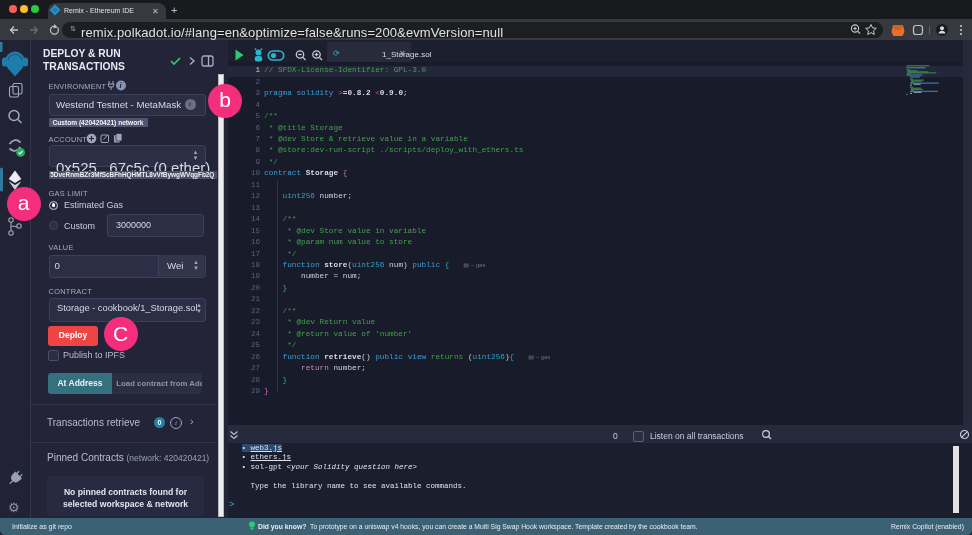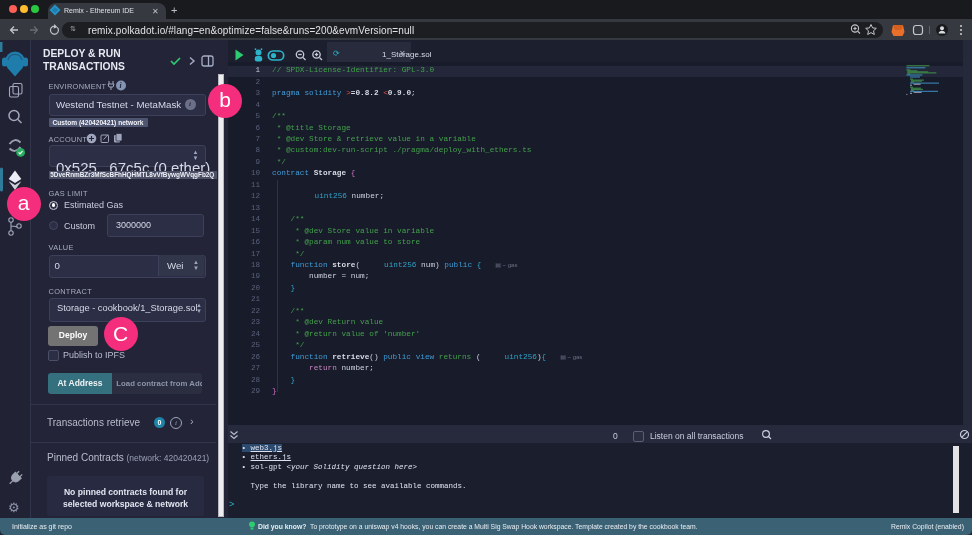--- a/index.html
+++ b/index.html
@@ -6,37 +6,37 @@
   #page{position:relative;width:972px;height:535px;overflow:hidden;
     font-family:"Liberation Sans",sans-serif;background:#222336;}
   .abs{position:absolute;}
   
   #tabstrip{left:0;top:0;width:972px;height:19px;background:#191a1d;}
   .light{width:8px;height:8px;border-radius:50%;top:5px;}
   #tab{left:48px;top:3px;width:118px;height:16px;background:#363940;
     border-radius:8px 8px 0 0;color:#dfe1e5;font-size:7.5px;}
   #toolbar{left:0;top:19px;width:972px;height:21px;background:#363940;}
   #omni{left:62px;top:21.5px;width:821px;height:16px;border-radius:8px;background:#1d1e21;}
-  #urltext{left:88px;top:25px;color:#dfe1e5;font-size:10px;letter-spacing:0.1px;}
+  #urltext{left:81px;top:25px;color:#dfe1e5;font-size:13px;letter-spacing:0.1px;}
   
   #app{left:0;top:40px;width:972px;height:478px;background:#232437;}
   #rail{left:0;top:40px;width:30px;height:478px;background:#212234;border-right:1px solid #32364c;}
   
   .lbl{color:#a7adc0;font-size:7.4px;letter-spacing:0.3px;}
   .input{background:#2b2e44;border:1px solid #3c405a;border-radius:3px;color:#d5d9e8;}
   
   #edhead{left:228px;top:40px;width:735px;height:22px;background:#1c1f2e;}
   #editor{left:228px;top:62px;width:735px;height:363px;background:#181b2a;}
   #gutter{left:228px;top:65.3px;width:32px;text-align:right;color:#59617a;
     font-family:"Liberation Mono",monospace;font-size:7.6px;line-height:11.45px;white-space:pre;}
-  #code{left:272px;top:65.3px;font-family:"Liberation Mono",monospace;font-size:7.72px;
+  #code{left:264px;top:65.3px;font-family:"Liberation Mono",monospace;font-size:7.72px;
     line-height:11.45px;white-space:pre;color:#cfd2e0;}
   .cg{color:#43a04c;} 
   .ck{color:#3f9cd6;} 
-  .ct{color:#2fa3c6;margin-left:24px;} 
+  .ct{color:#2fa3c6;} 
   .cw{color:#d8dbe6;font-weight:bold;}
   .cr{color:#e05252;}
   .cm{color:#cf6fc3;} 
   .cb{color:#2fa3c6;}
   .cp{color:#c586c0;}
   .lens{color:#6b7186;font-size:6px;font-family:"Liberation Sans",sans-serif;}
   
   #termbar{left:228px;top:425px;width:744px;height:18px;background:#262a3c;}
   #term{left:228px;top:443px;width:744px;height:75px;background:#1b1e2d;
     font-family:"Liberation Mono",monospace;font-size:7.5px;color:#dfe2ee;line-height:9.7px;white-space:pre;overflow:hidden;}
@@ -206,21 +206,21 @@
   <div class="abs" style="left:158px;top:255px;width:45px;height:20.5px;background:#32364b;border-left:1px solid #3c405a;border-radius:0 3px 3px 0;"></div>
   <div class="abs" style="left:54.5px;top:260px;color:#d5d9e8;font-size:9.7px;">0</div>
   <div class="abs" style="left:167px;top:260px;color:#d5d9e8;font-size:9.7px;">Wei</div>
   <div class="abs" style="left:193px;top:260px;color:#9fa5bd;font-size:6px;line-height:5.5px;">▲<br>▼</div>
 
   <div class="abs lbl" style="left:48.5px;top:287px;">CONTRACT</div>
   <div class="abs input" style="left:48.5px;top:297.5px;width:155px;height:22px;"></div>
   <div class="abs" style="left:57px;top:303px;color:#d5d9e8;font-size:9.3px;white-space:nowrap;">Storage - cookbook/1_Storage.sol</div>
   <div class="abs" style="left:196px;top:303px;color:#9fa5bd;font-size:6px;line-height:5.5px;">▲<br>▼</div>
 
-  <div class="abs" style="left:48px;top:326px;width:50px;height:19.5px;background:#737373;border-radius:3px;color:#fff;font-size:8.5px;font-weight:bold;text-align:center;line-height:19.5px;">Deploy</div>
+  <div class="abs" style="left:48px;top:326px;width:50px;height:19.5px;background:#ef4444;border-radius:3px;color:#fff;font-size:8.5px;font-weight:bold;text-align:center;line-height:19.5px;">Deploy</div>
   <div class="abs" style="left:48px;top:350px;width:9px;height:9px;border:1px solid #4a4e66;border-radius:2px;background:#2b2e44;"></div>
   <div class="abs" style="left:63px;top:350px;color:#b9bed2;font-size:9px;">Publish to IPFS</div>
 
   <div class="abs" style="left:48px;top:373px;width:64px;height:21px;background:#35707e;border-radius:3px 0 0 3px;color:#eef2f5;font-size:8.5px;font-weight:bold;text-align:center;line-height:21px;">At Address</div>
   <div class="abs" style="left:112px;top:373px;width:90px;height:21px;background:#2b2e40;border-radius:0 3px 3px 0;color:#8d93a9;font-size:7.8px;line-height:21px;white-space:nowrap;overflow:hidden;font-weight:bold;">&nbsp;&nbsp;Load contract from Addr</div>
 
   <div class="abs" style="left:30px;top:404px;width:186px;border-top:1px solid #32364c;"></div>
   <div class="abs" style="left:47px;top:416.5px;color:#b9bdcc;font-size:10px;">Transactions retrieve</div>
   <div class="abs" style="left:154px;top:417px;width:11px;height:11px;border-radius:50%;background:#1d84a8;color:#fff;font-size:7px;text-align:center;line-height:11px;font-weight:bold;">0</div>
   <div class="abs" style="left:170px;top:417px;width:10px;height:10px;border-radius:50%;border:1px solid #9fa5bd;color:#9fa5bd;font-size:7px;text-align:center;line-height:10px;font-family:'Liberation Serif',serif;font-style:italic;">i</div>
@@ -292,21 +292,21 @@
 27
 28
 29</div>
   <div class="abs" id="code"><span class="cg">// SPDX-License-Identifier: GPL-3.0</span>
 
 <span class="ck">pragma</span> <span class="ck">solidity</span> <span class="cr">&gt;</span><span class="cw">=0.8.2</span> <span class="cr">&lt;</span><span class="cw">0.9.0</span>;
 
 <span class="cg">/**</span>
 <span class="cg"> * @title Storage</span>
 <span class="cg"> * @dev Store &amp; retrieve value in a variable</span>
-<span class="cg"> * @custom:dev-run-script ./pragma/deploy_with_ethers.ts</span>
+<span class="cg"> * @store:dev-run-script ./scripts/deploy_with_ethers.ts</span>
 <span class="cg"> */</span>
 <span class="ck">contract</span> <span class="cw">Storage</span> <span class="cm">{</span>
 
     <span class="ct">uint256</span> number;
 
     <span class="cg">/**</span>
 <span class="cg">     * @dev Store value in variable</span>
 <span class="cg">     * @param num value to store</span>
 <span class="cg">     */</span>
     <span class="ck">function</span> <span class="cw">store</span>(<span class="ct">uint256</span> num) <span class="ck">public</span> <span class="cb">{</span>   <span class="lens">▤ − gas</span>

